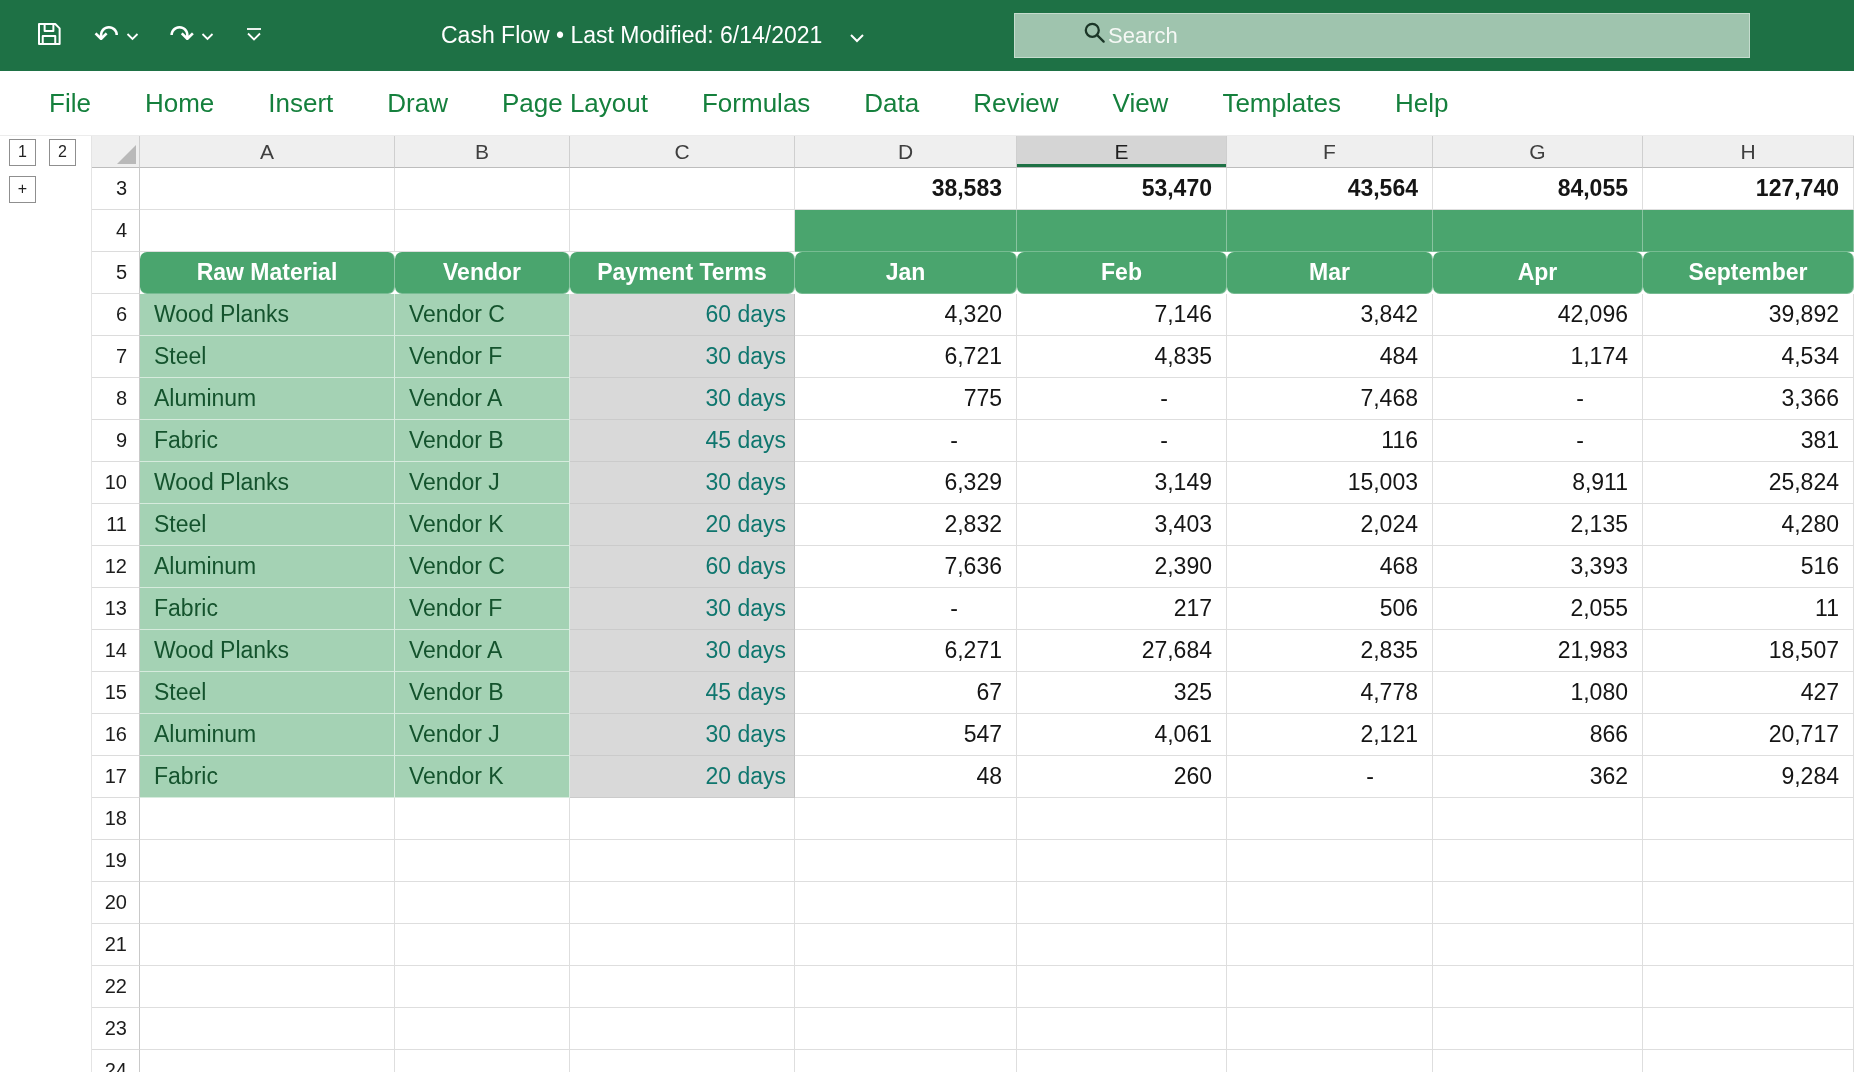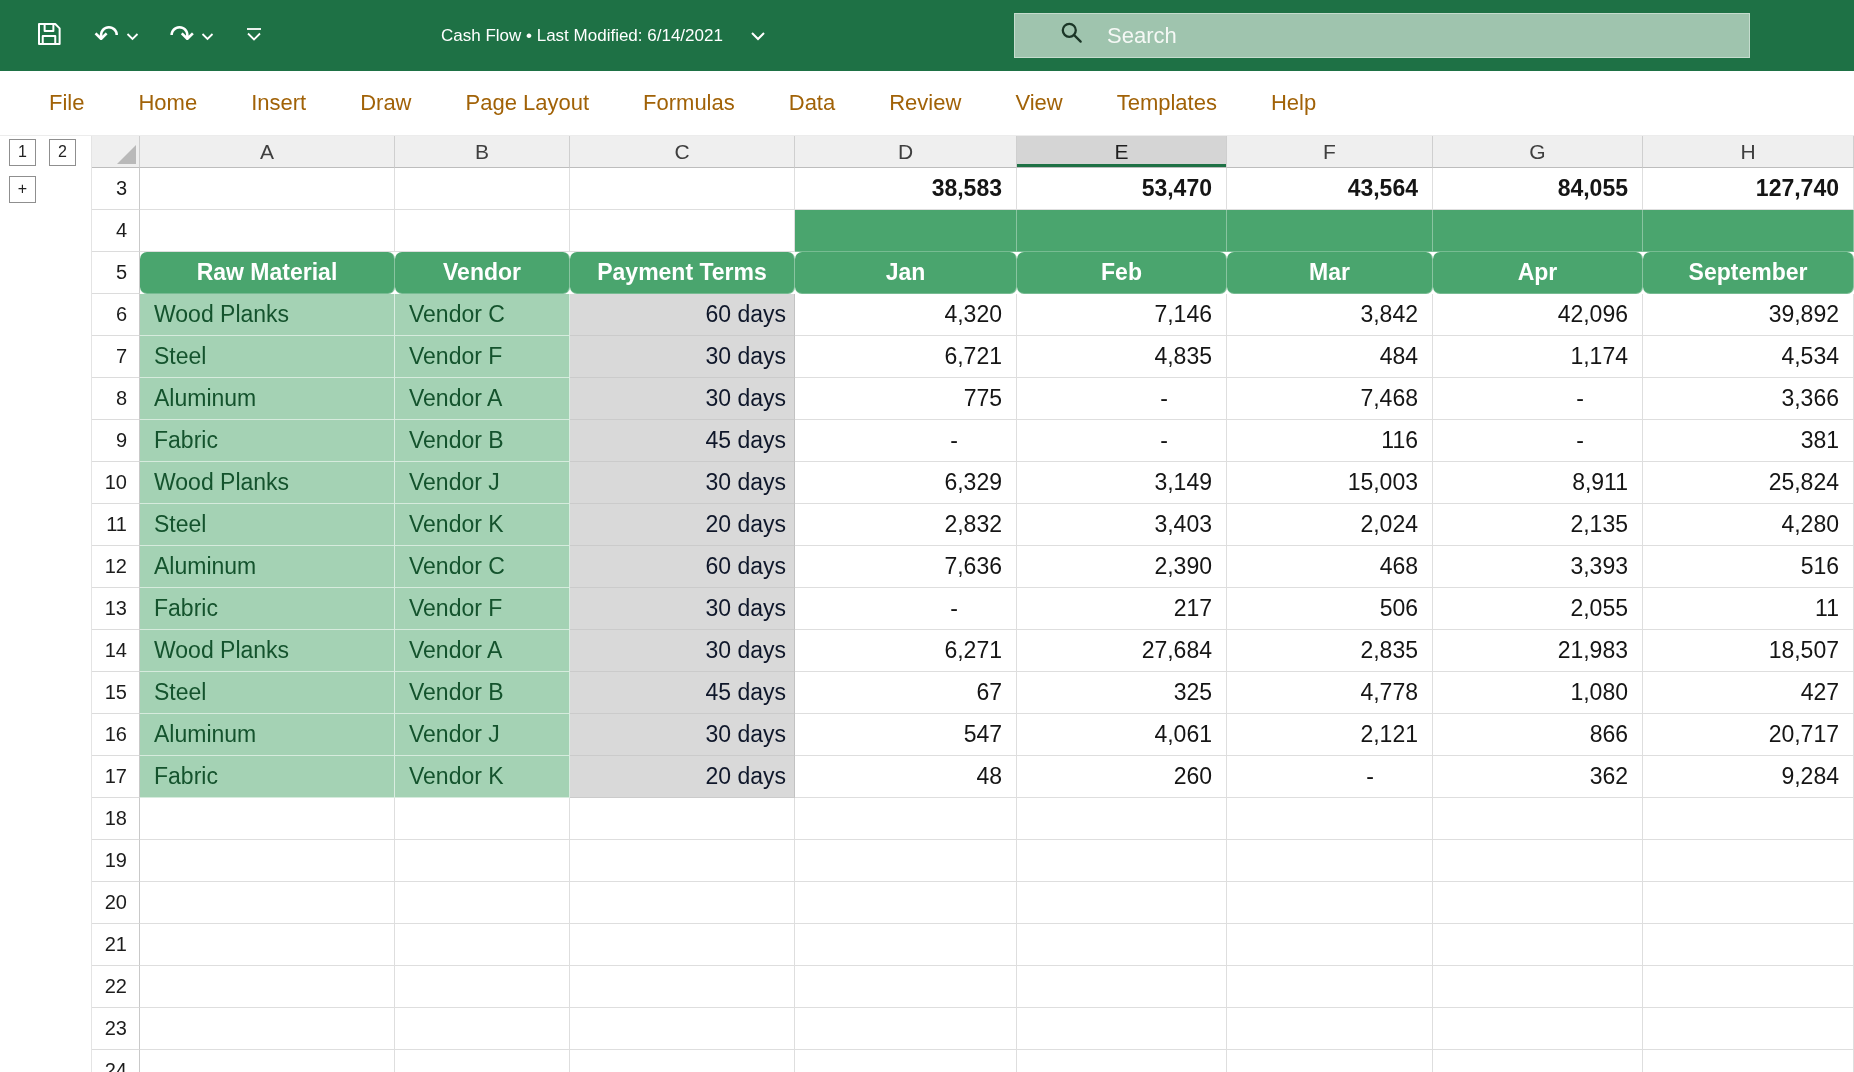--- a/index.html
+++ b/index.html
@@ -9,32 +9,32 @@
   
   .titlebar {
     height: 71px; background: var(--titlebar, #1E7145);
     display: flex; align-items: center; position: relative; color: #fff;
   }
   .qat { display: flex; align-items: center; gap: 30px; padding-left: 34px; }
   .icon-btn { display: flex; align-items: center; gap: 7px; cursor: default; }
   .glyph { font-family: "DejaVu Sans", sans-serif; font-size: 30px; line-height: 1; color: #fff; }
   .doc-title {
     position: absolute; left: 441px; top: 0; height: 71px;
-    display: flex; align-items: center; gap: 27px; font-size: 17px; color: #fff;
+    display: flex; align-items: center; gap: 27px; font-size: 23px; color: #fff;
   }
   .searchbox {
     position: absolute; left: 1014px; top: 13px; width: 736px; height: 45px;
     background: var(--searchbg, #9FC4AE); border: 1px solid #C5DCCE;
-    display: flex; align-items: center; padding-left: 44px; gap: 22px;
+    display: flex; align-items: center; padding-left: 67px; 
   }
   .searchbox span { color: #F5F8F5; font-size: 22px; }
 
   
   .menubar { height: 65px; background: #fff; display: flex; align-items: center; padding-left: 22px; border-bottom: 1px solid #ececec; }
-  .menu-item { padding: 0 27px; font-size: 22px; color: #a16207; white-space: nowrap; cursor: default; }
+  .menu-item { padding: 0 27px; font-size: 26px; color: #15803d; white-space: nowrap; cursor: default; }
 
   
   .sheet { position: relative; width: 1854px; height: 936px; overflow: hidden; }
   #grid {
     display: grid; width: 1854px; height: 956px;
     grid-template-columns: 92px 48px 255px 175px 225px 222px 210px 206px 210px 211px;
     grid-template-rows: 32px; grid-auto-rows: 42px;
   }
   .gcell { background: #fff; }
   .gutter { border-right: 1px solid #e4e4e4; display: flex; align-items: center; gap: 13px; padding-left: 9px; }
@@ -71,21 +71,21 @@
   .green {
     background: var(--band, #4AA56E); color: #fff;
     border-right: 1px solid rgba(255,255,255,0.35); border-bottom: 1px solid rgba(255,255,255,0.25);
   }
   .ghead { justify-content: center; font-weight: bold; border-radius: 7px; }
   .lgreen {
     background: var(--lgreen, #A4D2B4); color: #14532d;
     border-right: 1px solid rgba(255,255,255,0.6); border-bottom: 1px solid rgba(255,255,255,0.55);
   }
   .gray {
-    background: var(--gray, #D9D9D9); color: #0f172a; justify-content: flex-end; padding: 0 8px;
+    background: var(--gray, #D9D9D9); color: #0f766e; justify-content: flex-end; padding: 0 8px;
     border-right: 1px solid #c2c2c2; border-bottom: 1px solid #cbcbcb;
   }
 </style>
 </head>
 <body>
 
 <div class="titlebar">
   <div class="qat">
     <div class="icon-btn">
       <span>

